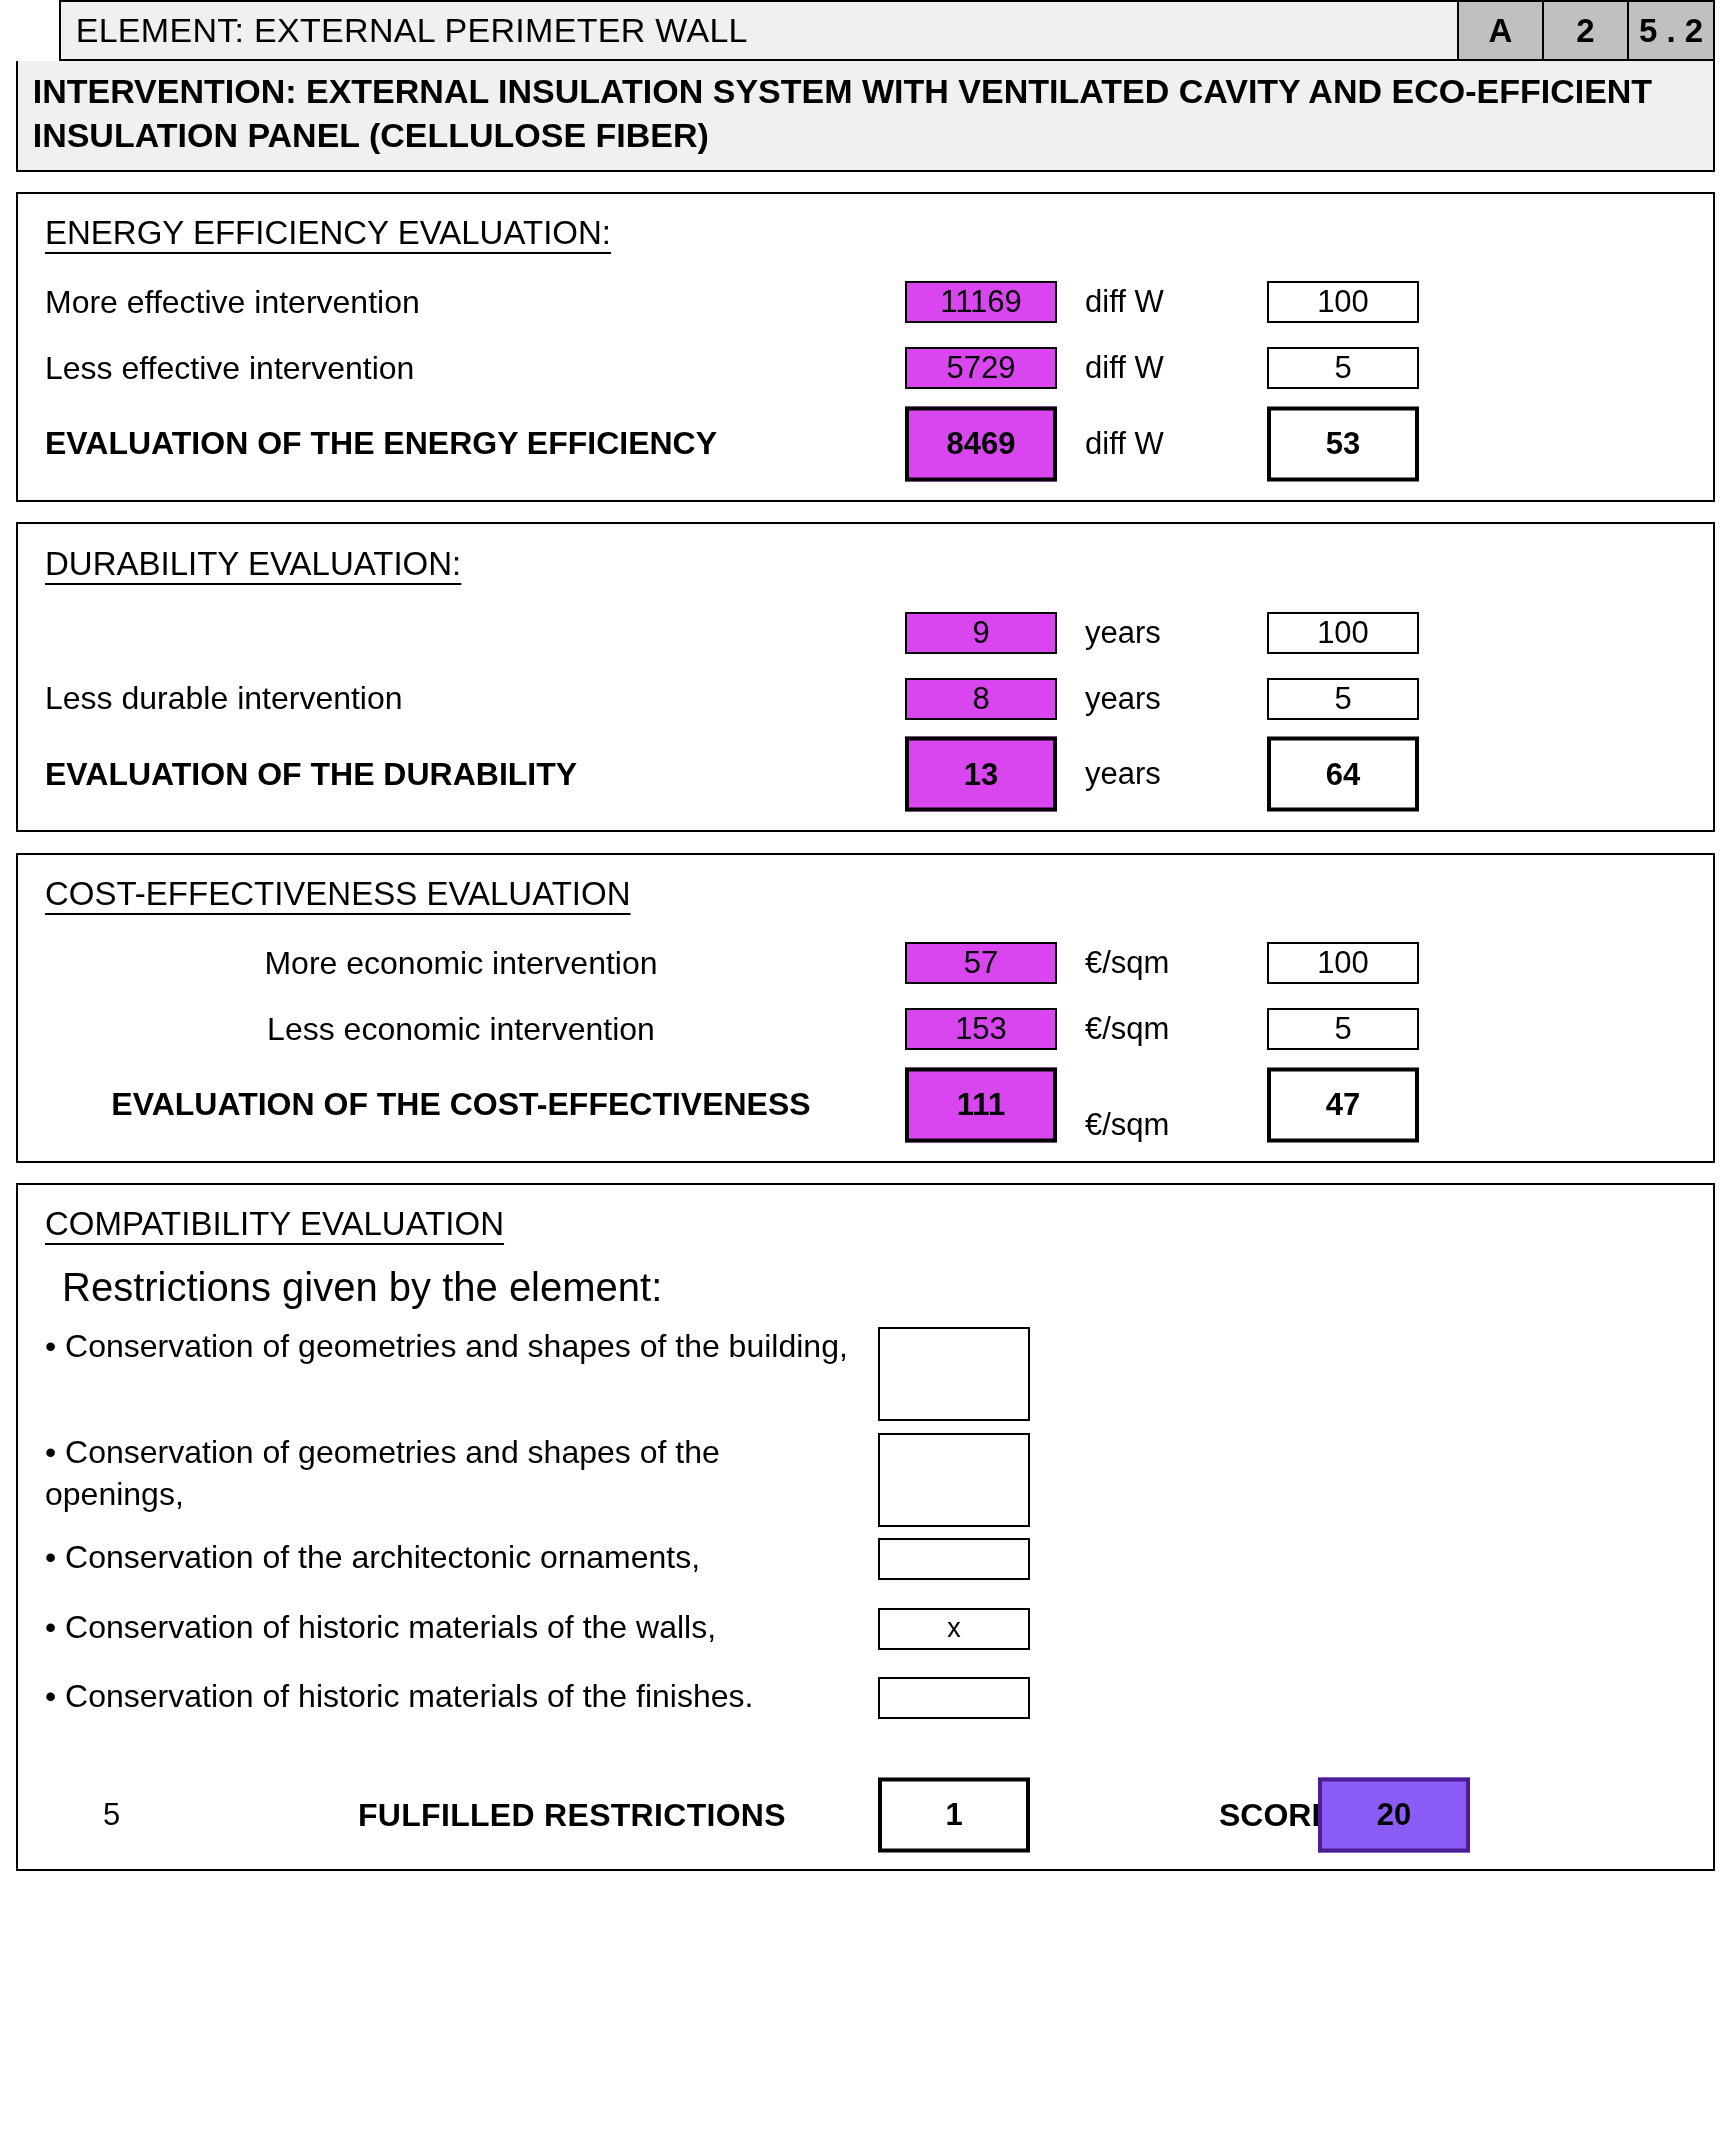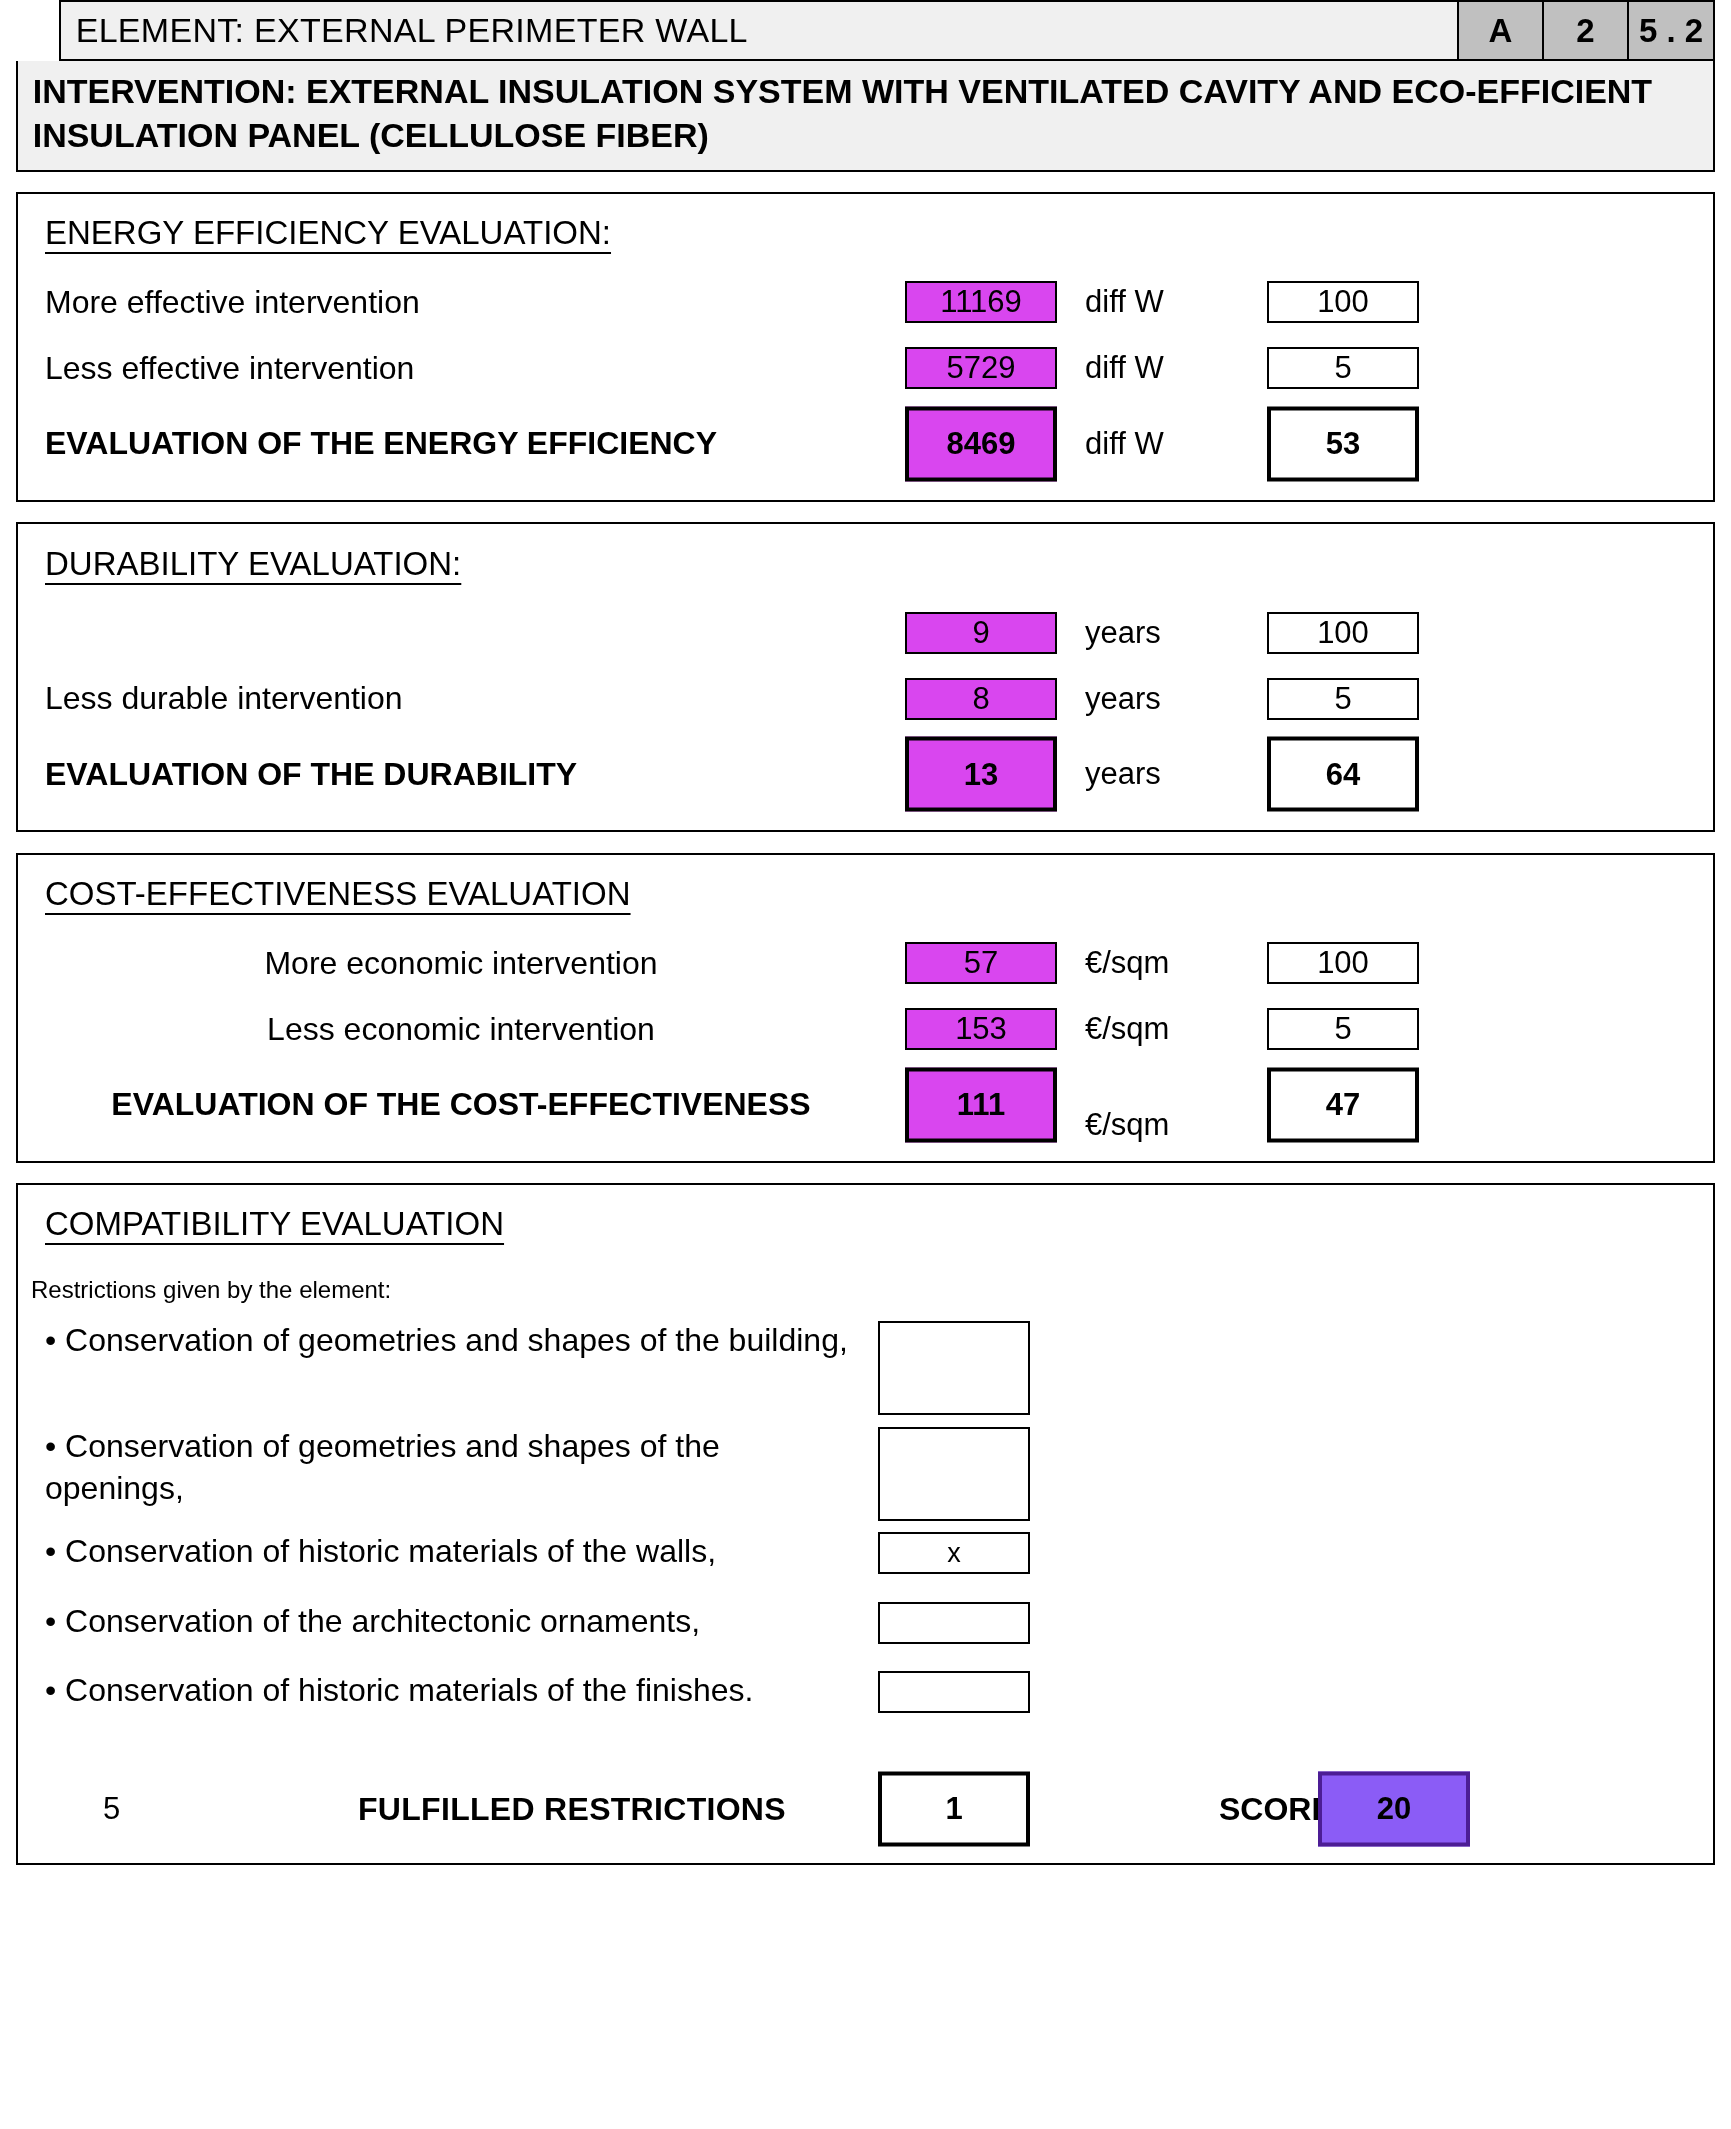--- a/index.html
+++ b/index.html
@@ -136,23 +136,23 @@
     transform: translateY(-50%);
   }
   .metric-row.total .score-box {
     border-width: 4px;
     height: 75px;
     font-weight: 700;
   }
 
   
   .compat-intro {
-    font-size: 24px;
-    padding: 0 0 0 13px;
-    margin-top: 33px;
+    font-size: 40px;
+    padding: 0 0 0 44px;
+    margin-top: 22px;
   }
   .restriction-list { position: relative; padding-left: 27px; margin-top: 14.7px; }
   .restriction-row {
     position: relative;
     display: flex;
     align-items: flex-start;
     margin-bottom: 4.5px;
   }
   .restriction-text {
     font-size: 32px;
@@ -332,26 +332,26 @@
     <div class="restriction-list">
       <div class="restriction-row two-line">
         <div class="restriction-text">• Conservation of geometries and shapes of the building,</div>
         <div class="check-box"></div>
       </div>
       <div class="restriction-row two-line">
         <div class="restriction-text">• Conservation of geometries and shapes of the openings,</div>
         <div class="check-box"></div>
       </div>
       <div class="restriction-row one-line">
+        <div class="restriction-text">• Conservation of the architectonic ornaments,</div>
+        <div class="check-box"></div>
+      </div>
+      <div class="restriction-row one-line">
         <div class="restriction-text">• Conservation of historic materials of the walls,</div>
         <div class="check-box">x</div>
-      </div>
-      <div class="restriction-row one-line">
-        <div class="restriction-text">• Conservation of the architectonic ornaments,</div>
-        <div class="check-box"></div>
       </div>
       <div class="restriction-row one-line">
         <div class="restriction-text">• Conservation of historic materials of the finishes.</div>
         <div class="check-box"></div>
       </div>
     </div>
 
     <div class="summary-row">
       <div class="summary-count">5</div>
       <div class="summary-label">FULFILLED RESTRICTIONS</div>

